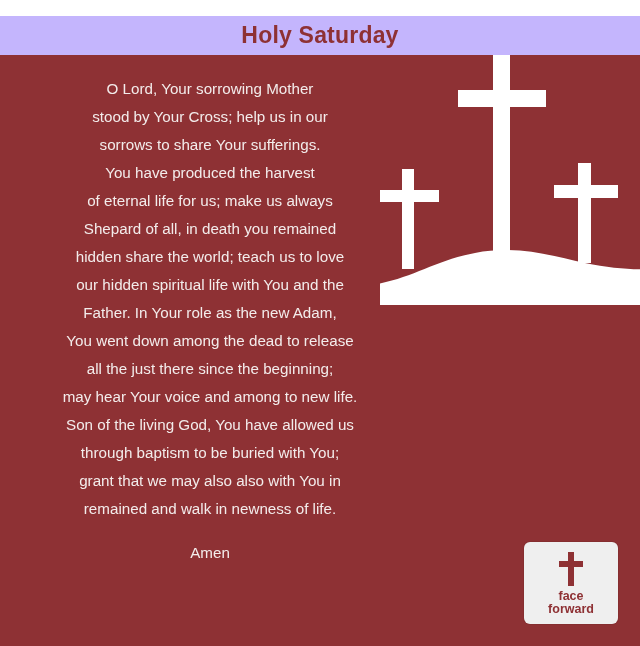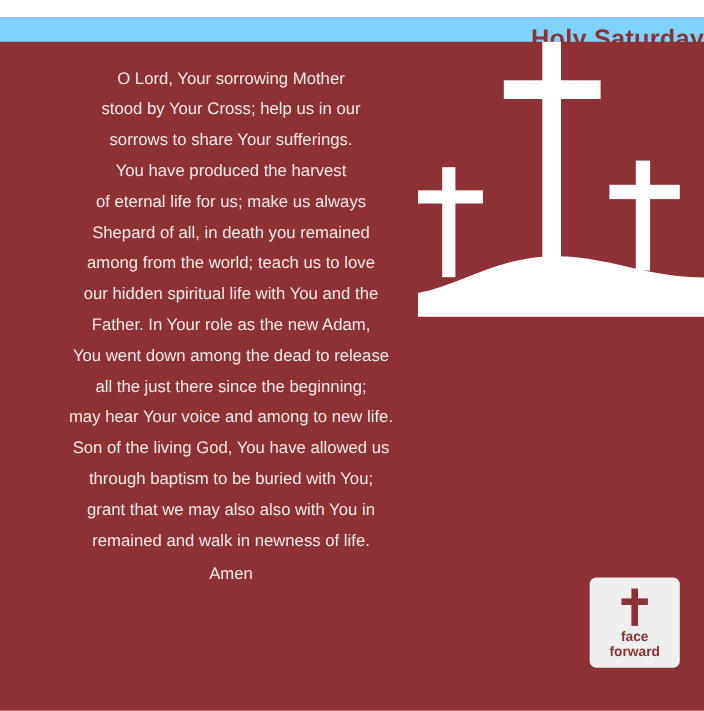--- a/index.html
+++ b/index.html
@@ -28,57 +28,57 @@
     width: 640px;
     height: 16px;
     background: #ffffff;
   }
   .title-bar {
     position: absolute;
     left: 0;
     top: 16px;
     width: 640px;
     height: 39px;
-    background: #7dd3fc;
+    background: #c4b5fd;
     display: flex;
     align-items: center;
-    justify-content: flex-end;
+    justify-content: center;
   }
   .title-text {
     color: #8e3134;
     font-size: 23px;
     font-weight: bold;
     letter-spacing: 0.2px;
     line-height: 1;
   }
   .body-area {
     position: absolute;
     left: 0;
-    top: 38px;
+    top: 55px;
     width: 640px;
     height: 591px;
     background: #8e3134;
   }
   .prayer {
     position: absolute;
     left: 16px;
     top: 20px;
     width: 388px;
     text-align: center;
     color: #f3eceb;
     font-size: 15.2px;
     line-height: 28px;
   }
   .prayer .line {
     display: block;
     white-space: nowrap;
   }
   .prayer .amen {
     display: block;
-    margin-top: 2px;
+    margin-top: 16px;
   }
 
   
   .art {
     position: absolute;
     right: 0;
     top: 0;
     width: 260px;
     height: 260px;
   }
@@ -86,20 +86,21 @@
   
   .logo-badge {
     position: absolute;
     right: 22px;
     bottom: 22px;
     width: 82px;
     height: 82px;
     background: #efefef;
     border-radius: 6px;
     box-shadow: 0 0 0 1px rgba(0,0,0,0.06);
+    padding-left: 12px;
   }
   .logo-cross {
     position: absolute;
     left: 50%;
     top: 10px;
     transform: translateX(-50%);
   }
   .logo-cross .v {
     position: absolute;
     left: 9px;
@@ -164,21 +165,21 @@
       </svg>
     </div>
 
     <div class="prayer">
       <span class="line">O Lord, Your sorrowing Mother</span>
       <span class="line">stood by Your Cross; help us in our</span>
       <span class="line">sorrows to share Your sufferings.</span>
       <span class="line">You have produced the harvest</span>
       <span class="line">of eternal life for us; make us always</span>
       <span class="line">Shepard of all, in death you remained</span>
-      <span class="line">among from the world; teach us to love</span>
+      <span class="line">hidden share the world; teach us to love</span>
       <span class="line">our hidden spiritual life with You and the</span>
       <span class="line">Father. In Your role as the new Adam,</span>
       <span class="line">You went down among the dead to release</span>
       <span class="line">all the just there since the beginning;</span>
       <span class="line">may hear Your voice and among to new life.</span>
       <span class="line">Son of the living God, You have allowed us</span>
       <span class="line">through baptism to be buried with You;</span>
       <span class="line">grant that we may also also with You in</span>
       <span class="line">remained and walk in newness of life.</span>
       <span class="amen">Amen</span>

